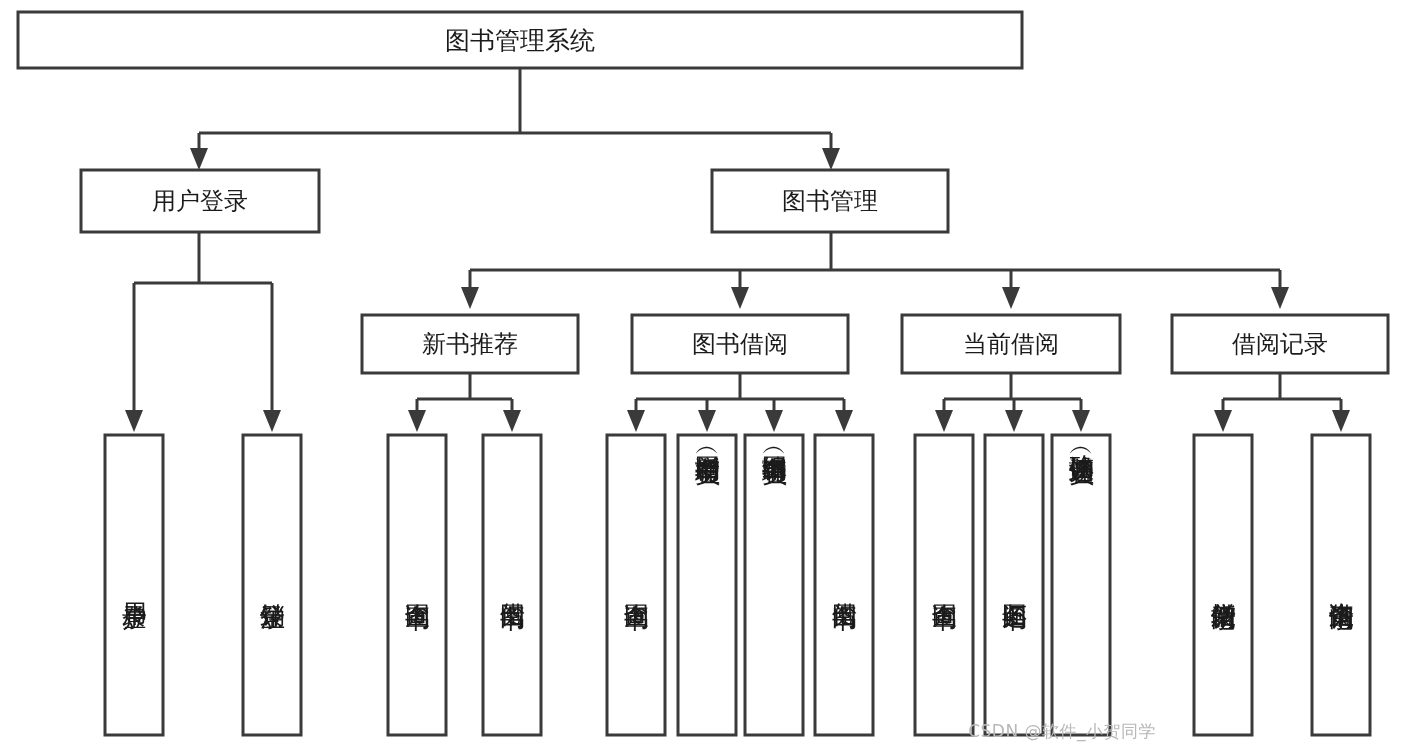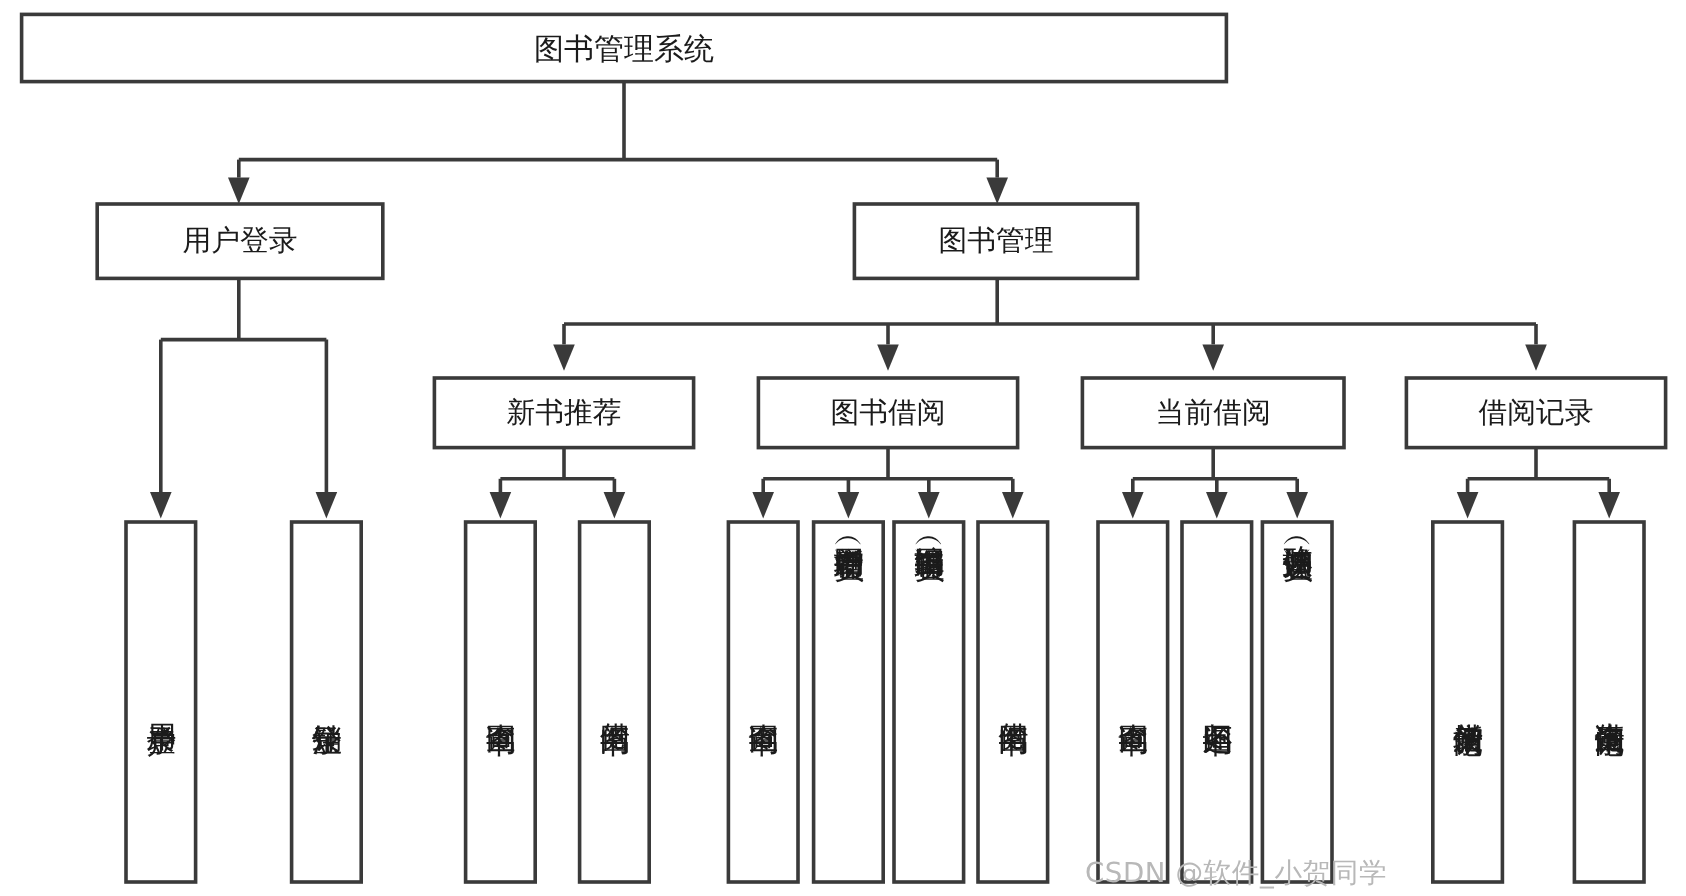--- a/index.html
+++ b/index.html
@@ -37,21 +37,21 @@
     line-height:1.12;
     letter-spacing:1px;
     color:#1b1b1b;
     white-space:nowrap;
   }
   #watermark{
     position:absolute;
     right:10px;
     bottom:4px;
     font-family:"DejaVu Sans","Liberation Sans",sans-serif;
-    font-size:23px;
+    font-size:17px;
     color:#b8b8b8;
     letter-spacing:0.5px;
     white-space:nowrap;
   }
 </style>
 </head>
 <body>
 
 <div id="diagram-root">
 

